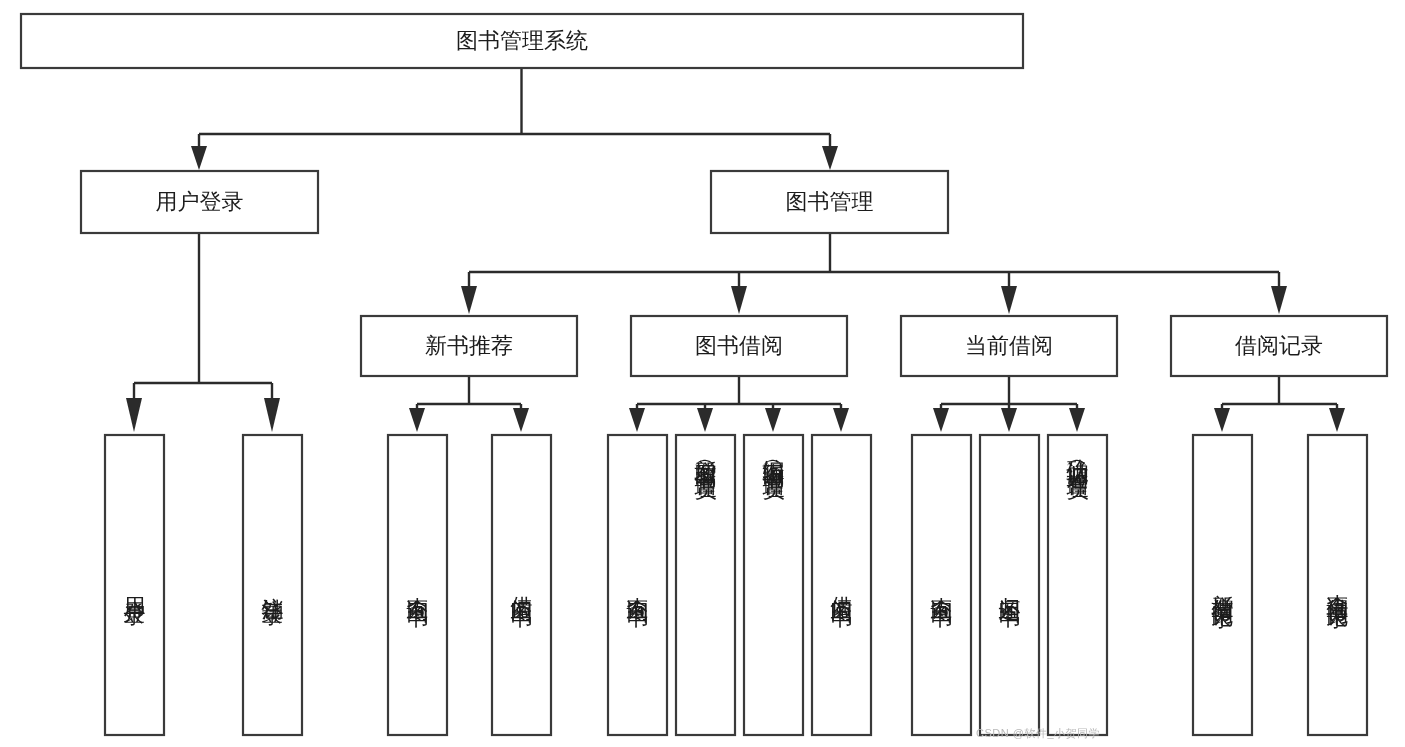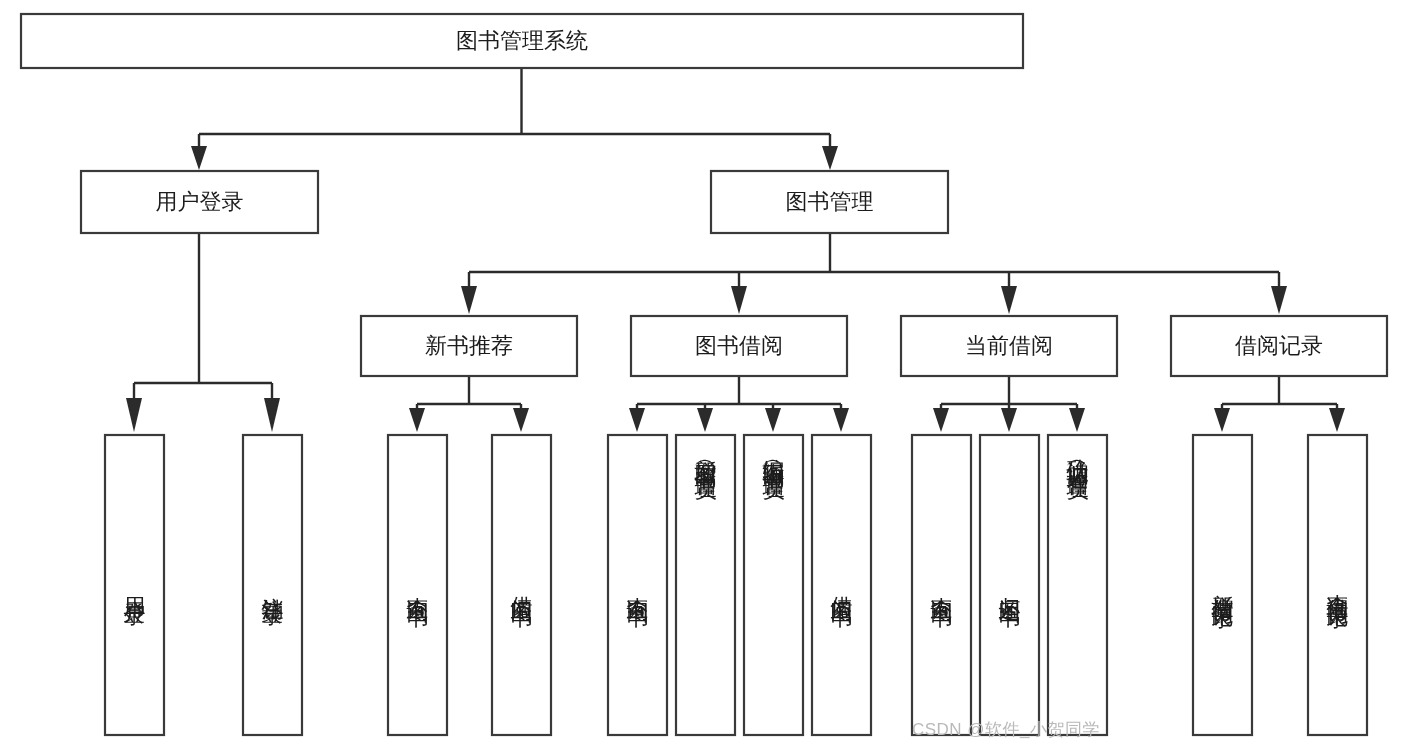--- a/index.html
+++ b/index.html
@@ -55,21 +55,21 @@
     writing-mode: vertical-rl;
     text-orientation: upright;
     letter-spacing: 2px;
     white-space: pre;
   }
   .watermark-text {
     position: absolute;
     right: 10px;
     bottom: 6px;
     font-family: "Liberation Sans", "DejaVu Sans", sans-serif;
-    font-size: 17px;
+    font-size: 11px;
     color: #b9b9b9;
     letter-spacing: 0.5px;
     user-select: none;
     white-space: nowrap;
   }
 </style>
 </head>
 <body>
 
 <div id="diagram-root">

